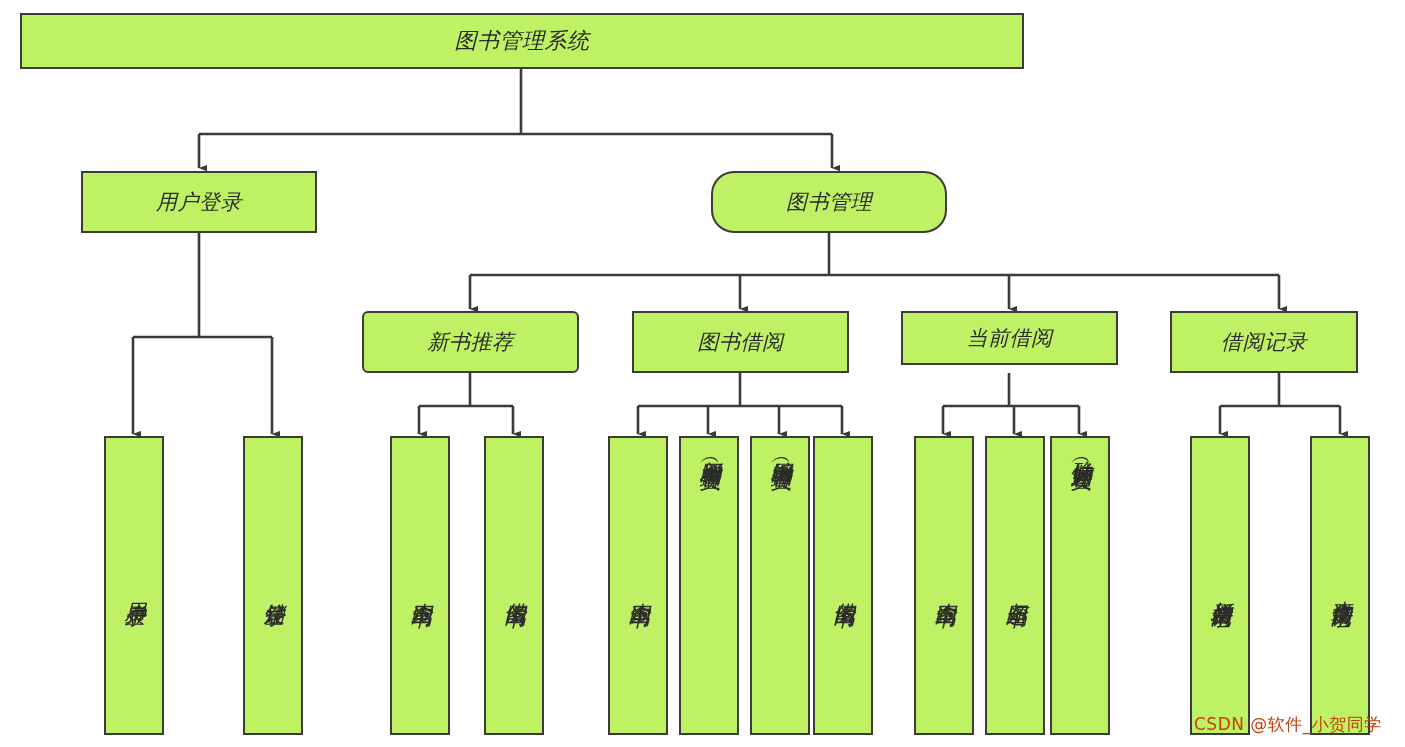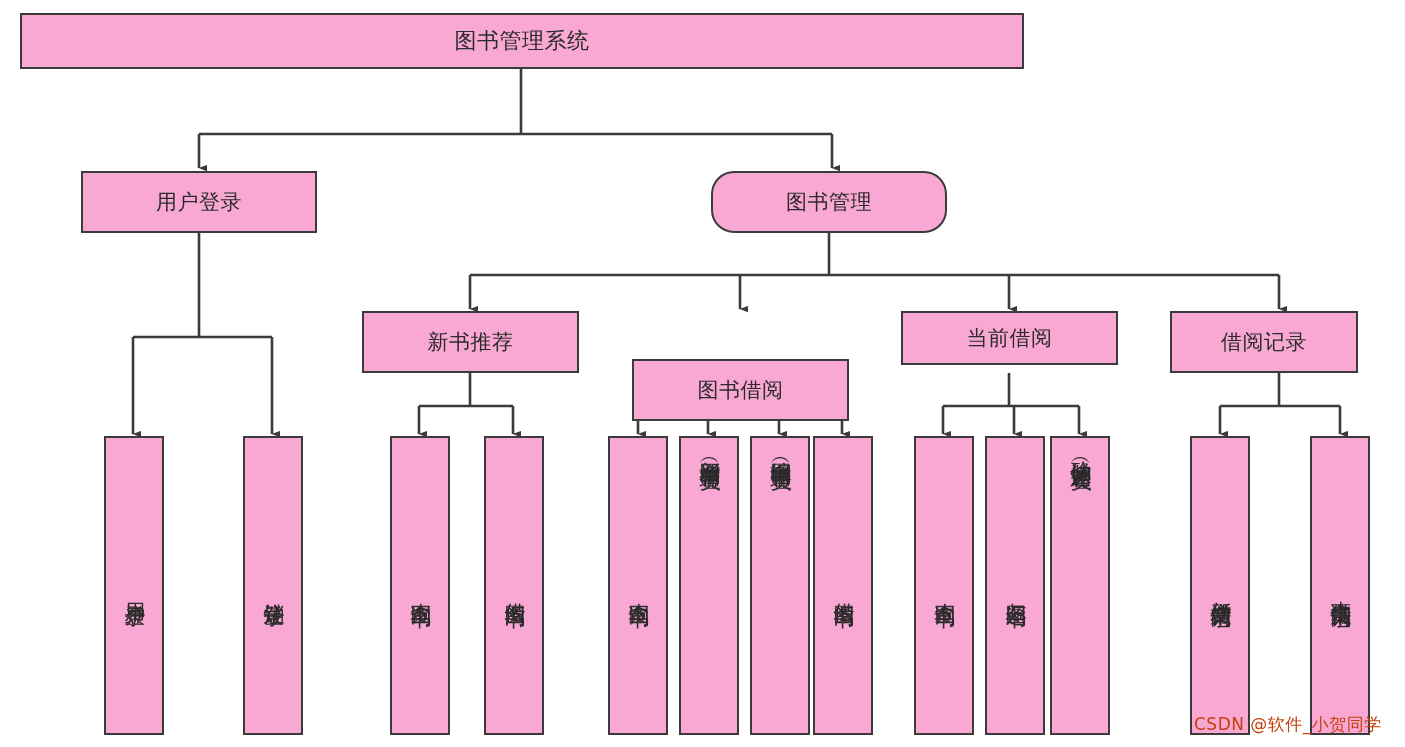--- a/index.html
+++ b/index.html
@@ -22,26 +22,27 @@
     position: absolute;
     left: 0;
     top: 0;
     width: 1405px;
     height: 747px;
     pointer-events: none;
   }
   .node {
     position: absolute;
     box-sizing: border-box;
-    background: #f9a8d4;
+    background: #bef264;
     border: 2.5px solid #3b3b3b;
     display: flex;
     align-items: center;
     justify-content: center;
     color: #2b2b2b;
+    font-style: italic;
   }
   .node .label {
     display: block;
     text-align: center;
     line-height: 1.18;
     letter-spacing: 0.5px;
   }
   
   .node.horiz .label {
     writing-mode: horizontal-tb;
@@ -138,25 +139,25 @@
   </div>
 
   <div class="node horiz" style="left:81px; top:171px; width:236px; height:62px;">
     <span class="label">用户登录</span>
   </div>
 
   <div class="node horiz" style="left:711px; top:171px; width:236px; height:62px;border-radius:23px;">
     <span class="label">图书管理</span>
   </div>
 
-  <div class="node horiz" style="left:362px; top:311px; width:217px; height:62px;">
+  <div class="node horiz" style="left:362px; top:311px; width:217px; height:62px;border-radius:6px;">
     <span class="label">新书推荐</span>
   </div>
 
-  <div class="node horiz" style="left:632px; top:311px; width:217px; height:62px;margin-top:48px;">
+  <div class="node horiz" style="left:632px; top:311px; width:217px; height:62px;">
     <span class="label">图书借阅</span>
   </div>
 
   <div class="node horiz" style="left:901px; top:311px; width:217px; height:54px;">
     <span class="label">当前借阅</span>
   </div>
 
   <div class="node horiz" style="left:1170px; top:311px; width:188px; height:62px;">
     <span class="label">借阅记录</span>
   </div>

